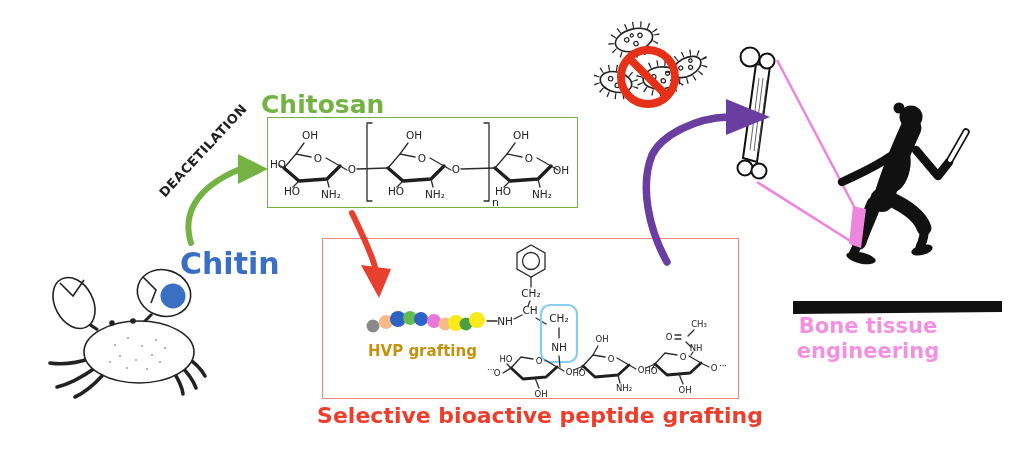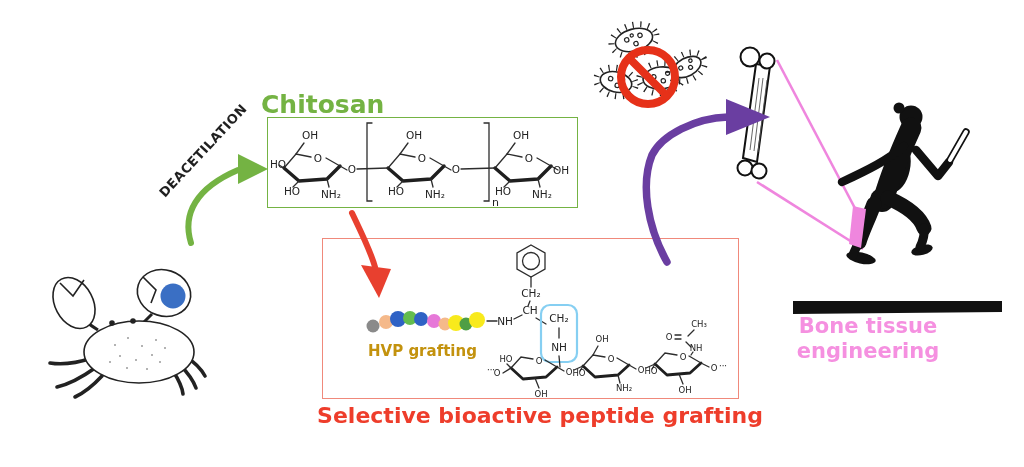--- a/index.html
+++ b/index.html
@@ -301,20 +301,21 @@
         <line x1="950" y1="160" x2="966" y2="132" style="stroke:#111; stroke-width:7.5;"></line>
         <line x1="950" y1="160" x2="966" y2="132" style="stroke:#fff; stroke-width:4;"></line>
       </g>
 
       <polygon points="853,206 866,209 861,248 849,244" style="fill:var(--pink);"></polygon>
 
       <path d="M793,301 L1002,301 L1002,312 L793,314 Z" style="fill:#111;"></path>
     </g>
   </svg>
 
+  <div class="caption cap-chitin">Chitin</div>
   <div class="caption cap-chitosan">Chitosan</div>
   <div class="caption cap-deacet">DEACETILATION</div>
   <div class="caption cap-hvp">HVP grafting</div>
   <div class="caption cap-graft">Selective bioactive peptide grafting</div>
   <div class="caption cap-bone">
     <span>Bone tissue</span>
     <span>engineering</span>
   </div>
 </div>
 

